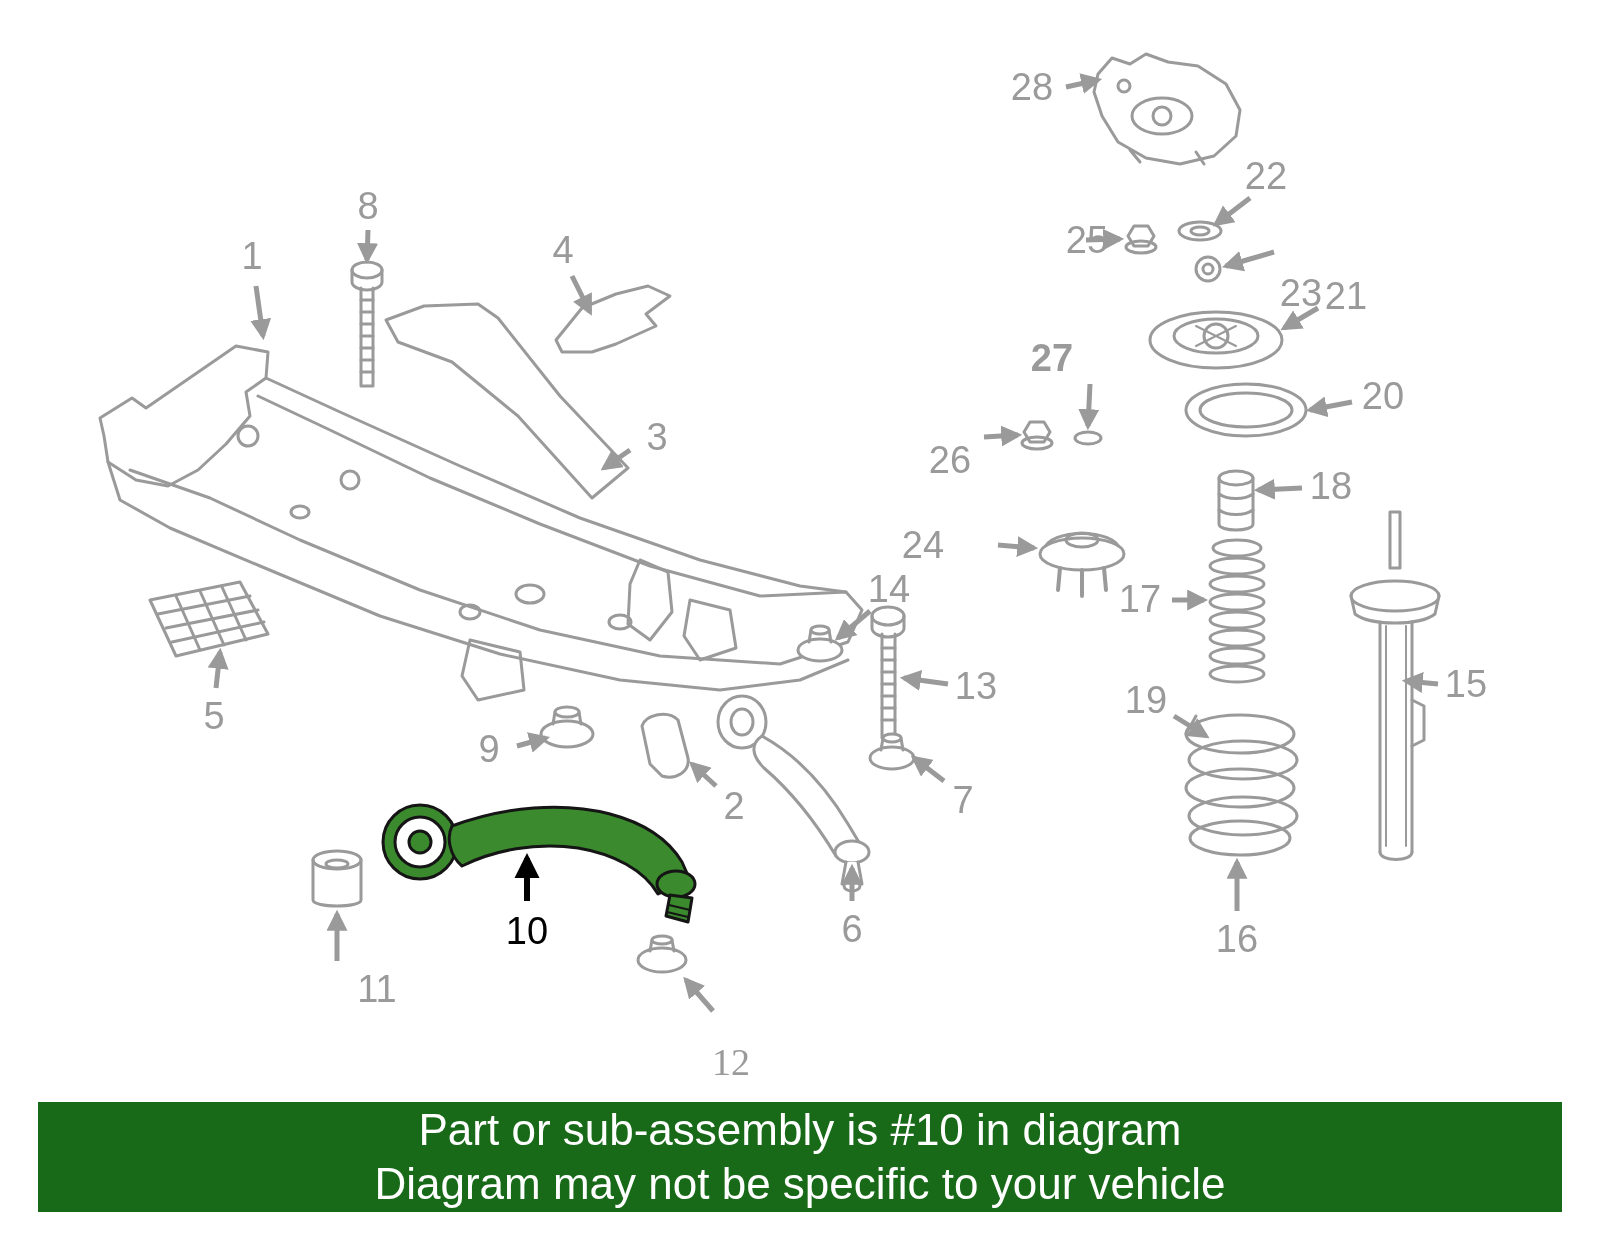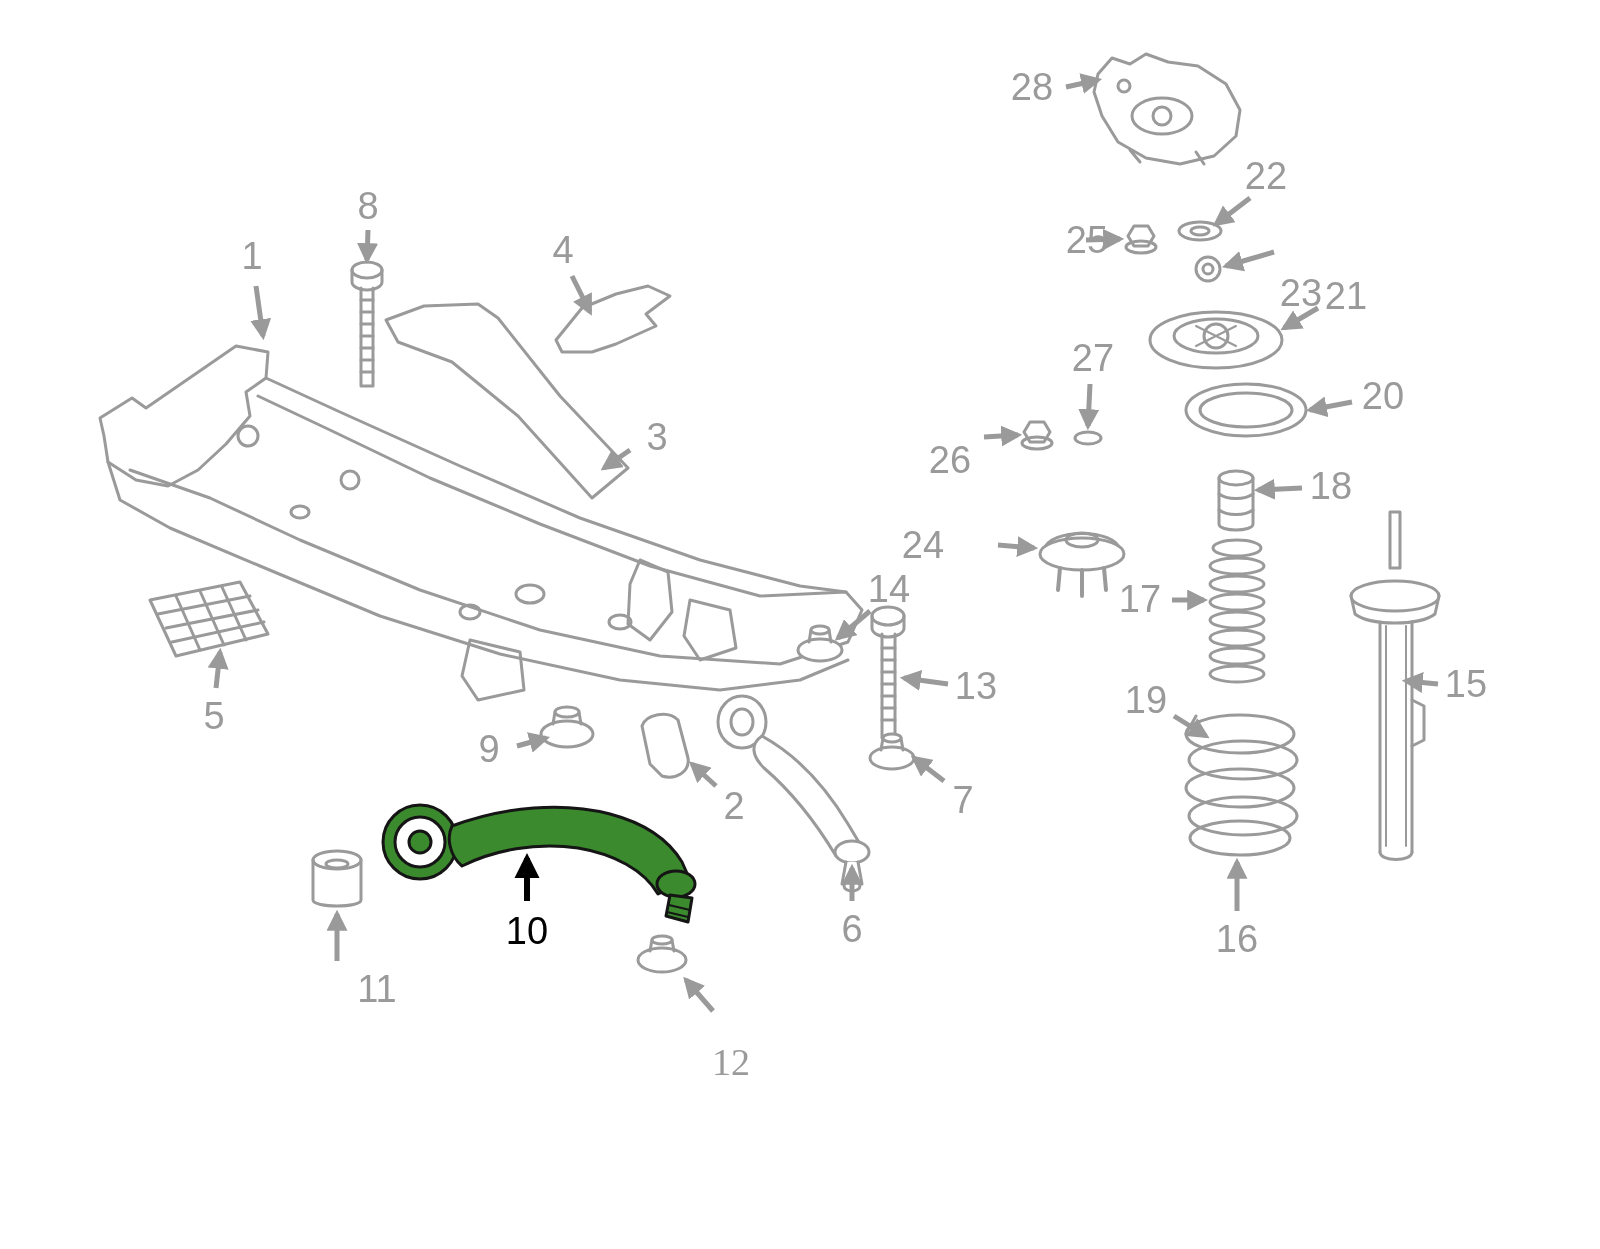--- a/index.html
+++ b/index.html
@@ -252,35 +252,39 @@
   <div id="labels-layer">
       <div class="part-label" style="left: 252px; top: 256px;">1</div>
       <div class="part-label" style="left: 368px; top: 206px;">8</div>
       <div class="part-label" style="left: 563px; top: 250px;">4</div>
       <div class="part-label" style="left: 657px; top: 437px;">3</div>
       <div class="part-label" style="left: 1032px; top: 87px;">28</div>
       <div class="part-label" style="left: 1266px; top: 176px;">22</div>
       <div class="part-label" style="left: 1054px; top: 240px; margin-left: 33px;">25</div>
       <div class="part-label" style="left: 1301px; top: 245px; margin-top: 48px;">23</div>
       <div class="part-label" style="left: 1346px; top: 296px;">21</div>
-      <div class="part-label" style="left: 1093px; top: 358px;">27</div>
+      <div class="part-label" style="left: 1052px; top: 358px; font-weight: bold;">27</div>
       <div class="part-label" style="left: 950px; top: 460px;">26</div>
       <div class="part-label" style="left: 1383px; top: 396px;">20</div>
       <div class="part-label" style="left: 1331px; top: 486px;">18</div>
       <div class="part-label" style="left: 923px; top: 545px;">24</div>
       <div class="part-label" style="left: 1140px; top: 599px;">17</div>
       <div class="part-label" style="left: 889px; top: 589px;">14</div>
       <div class="part-label" style="left: 976px; top: 686px;">13</div>
       <div class="part-label" style="left: 1466px; top: 684px;">15</div>
       <div class="part-label" style="left: 1146px; top: 700px;">19</div>
       <div class="part-label" style="left: 214px; top: 716px;">5</div>
       <div class="part-label" style="left: 489px; top: 749px;">9</div>
       <div class="part-label" style="left: 734px; top: 806px;">2</div>
       <div class="part-label" style="left: 963px; top: 800px;">7</div>
       <div class="part-label highlight" style="left: 527px; top: 931px;">10</div>
       <div class="part-label" style="left: 852px; top: 929px;">6</div>
       <div class="part-label" style="left: 337px; top: 989px; margin-left: 40px;">11</div>
       <div class="part-label" style="left: 1237px; top: 939px;">16</div>
       <div class="part-label" style="left: 731px; top: 1062px; font-family: Liberation Serif, serif;">12</div>
     </div>
 
+  <div class="banner" style="background: rgb(24, 106, 24); color: rgb(255, 255, 255);">
+    <div>Part or sub-assembly is #10 in diagram</div>
+    <div>Diagram may not be specific to your vehicle</div>
+  </div>
 
 </div>
 
 </body></html>

